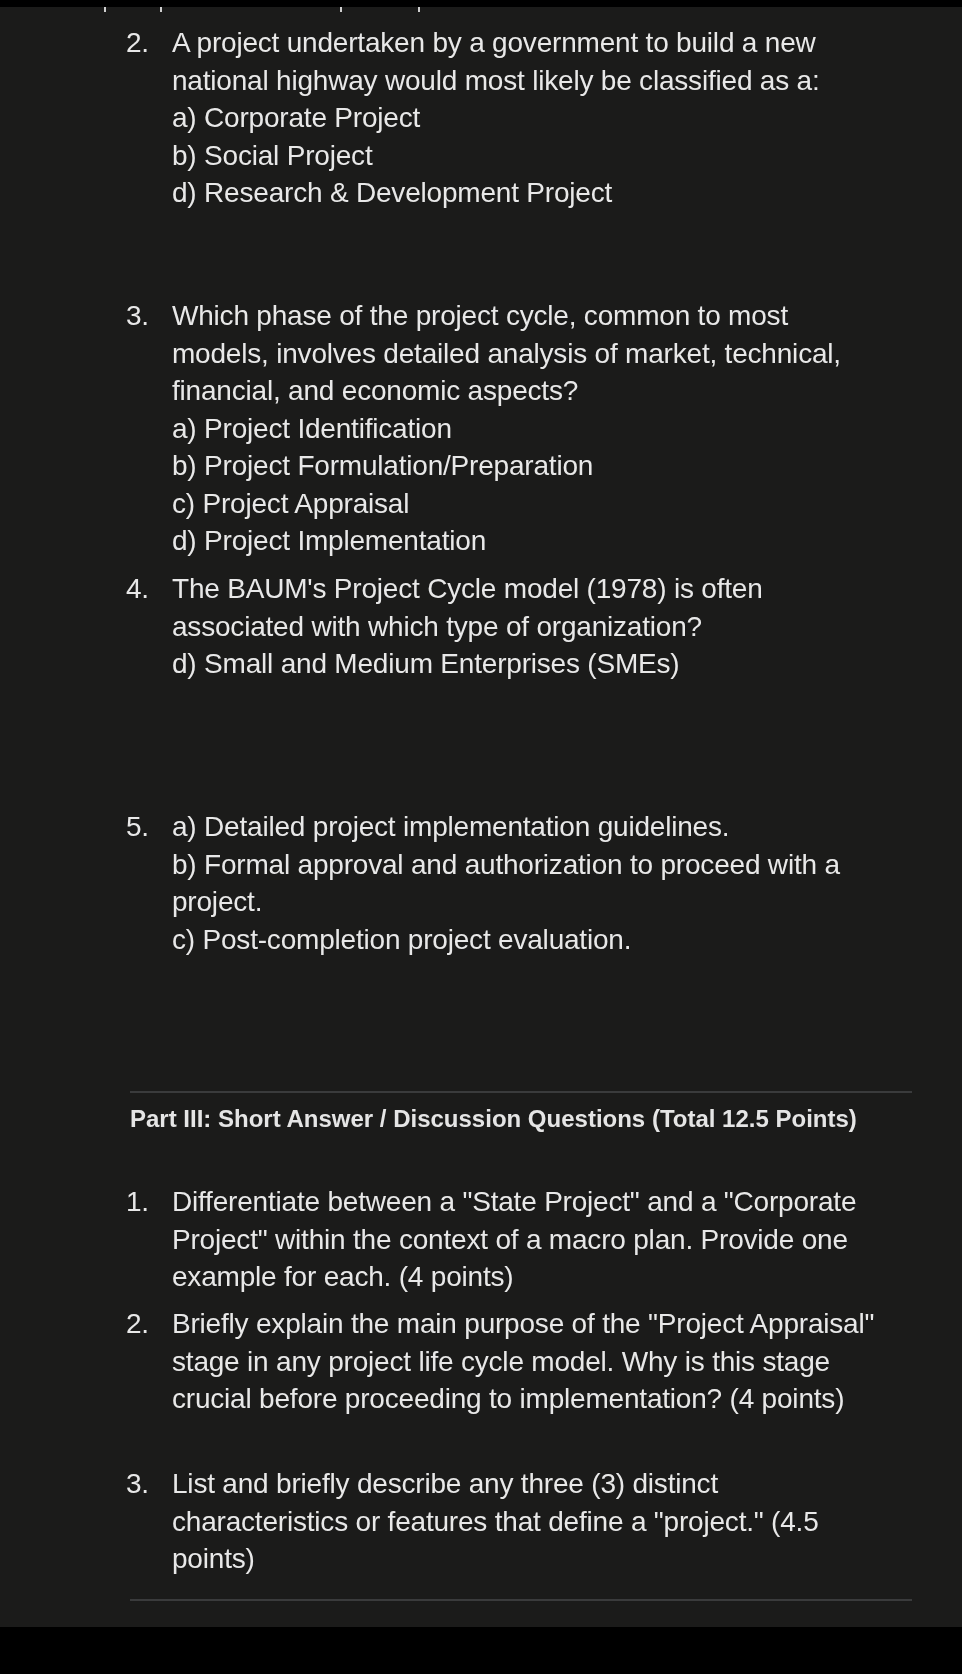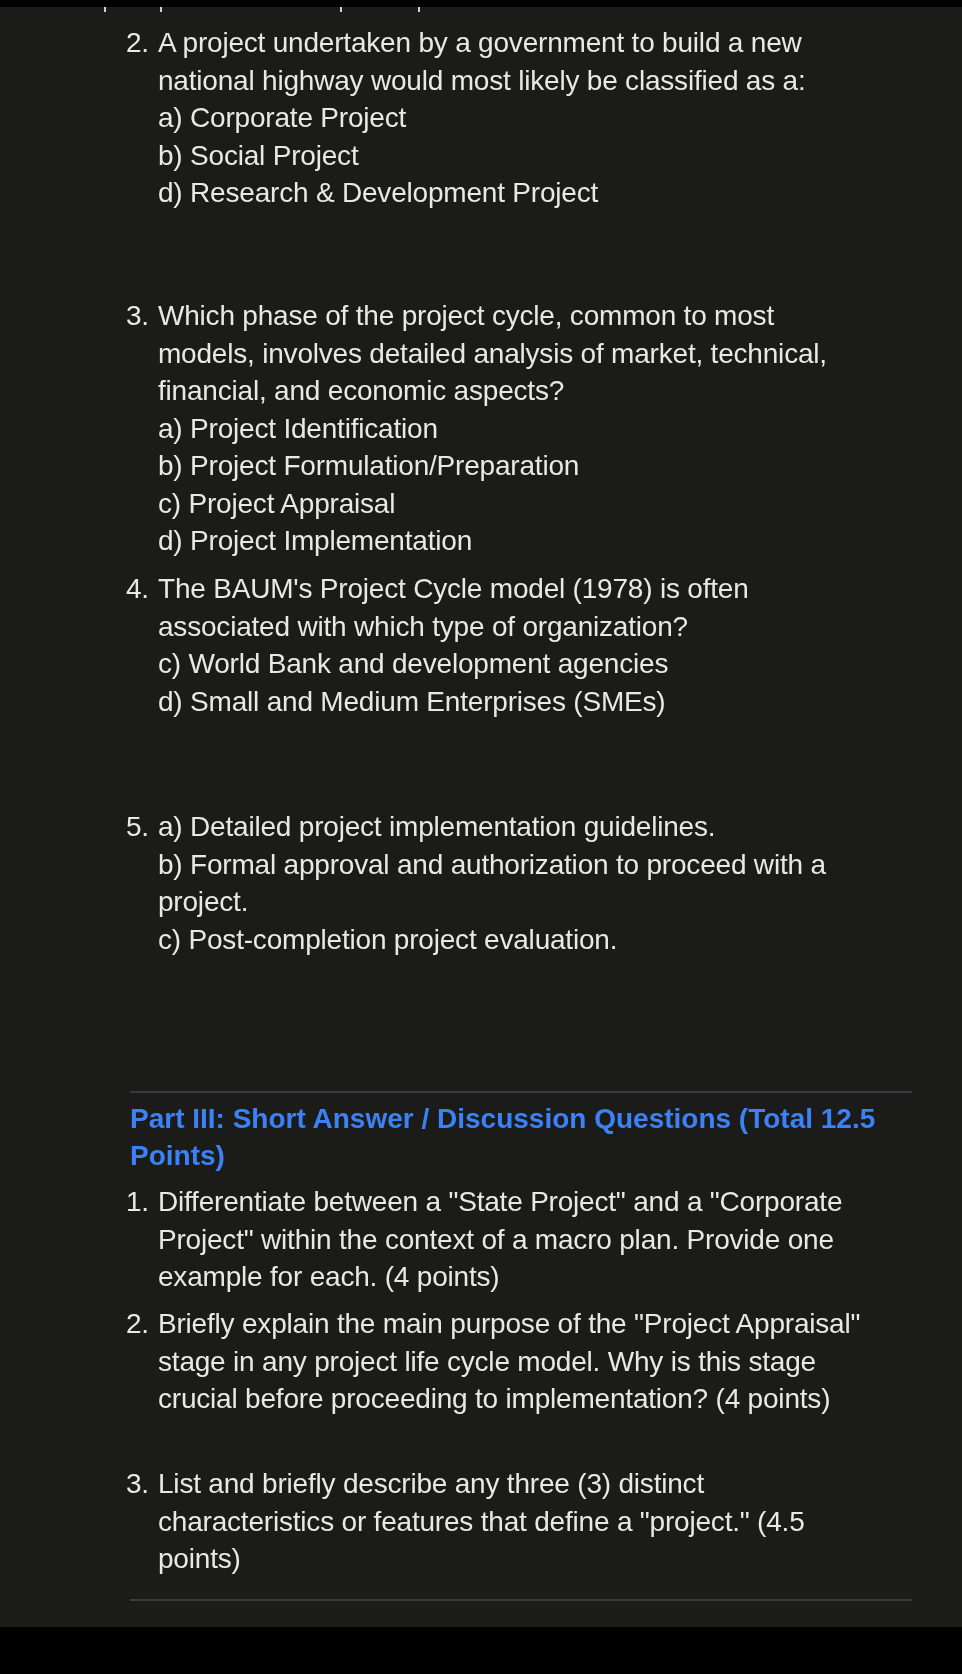--- a/index.html
+++ b/index.html
@@ -5,24 +5,24 @@
     * { margin: 0; padding: 0; box-sizing: border-box; }
     html, body { width: 962px; height: 1674px; background: #000; overflow: hidden; }
     body { font-family: "Liberation Sans", sans-serif; color: #e8e8e8; }
     .topbar { position: absolute; left: 0; top: 0; width: 962px; height: 7px; background: #000; }
     .page { position: absolute; left: 0; top: 7px; width: 962px; height: 1620px; background: #1b1b1a; }
     .bottombar { position: absolute; left: 0; top: 1627px; width: 962px; height: 47px; background: #000; }
     .cut-marks { position: absolute; left: 0; top: 7px; width: 962px; height: 8px; }
     .cut-marks span { position: absolute; top: 0; width: 2px; height: 5px; background: #cfcfcf; }
     .q { position: absolute; left: 126px; width: 800px; font-size: 28px; line-height: 37.5px; letter-spacing: -0.2px; }
     .q .num { position: absolute; left: 0; top: 0; width: 40px; }
-    .q .body { margin-left: 32px; }
+    .q .body { margin-left: 46px; }
     .q .opt { display: block; }
     .rule { position: absolute; left: 130px; width: 782px; height: 2px; background: #3a3b3c; }
-    .part-title { position: absolute; left: 130px; width: 790px; font-size: 28px; line-height: 37px; font-weight: bold; color: #3b82f6; }
+    .part-title { position: absolute; left: 130px; width: 790px; font-size: 24px; line-height: 37px; font-weight: bold; color: #e5e5e5; }
   </style>
 </head>
 <body>
 
 <div class="topbar"></div>
 
 <div class="page"></div>
 
 <div class="cut-marks">
   <span style="left:104px"></span>
@@ -49,21 +49,20 @@
     <span class="opt">b) Project Formulation/Preparation</span>
     <span class="opt">c) Project Appraisal</span>
     <span class="opt">d) Project Implementation</span>
   </div>
 </div>
 
 <div class="q" style="top:570px">
   <span class="num">4.</span>
   <div class="body">
     <span class="opt" style="width:690px">The BAUM's Project Cycle model (1978) is often associated with which type of organization?</span>
-    <span class="opt">c) World Bank and development agencies</span>
     <span class="opt">d) Small and Medium Enterprises (SMEs)</span>
   </div>
 </div>
 
 <div class="q" style="top:808px">
   <span class="num">5.</span>
   <div class="body">
     <span class="opt" style="width:690px">a) Detailed project implementation guidelines.</span>
     <span class="opt" style="width:690px">b) Formal approval and authorization to proceed with a project.</span>
     <span class="opt">c) Post-completion project evaluation.</span>

